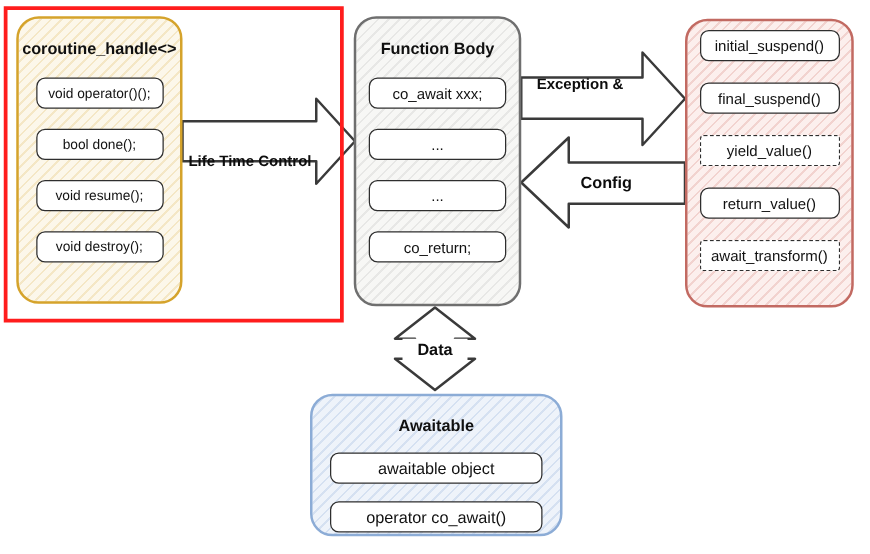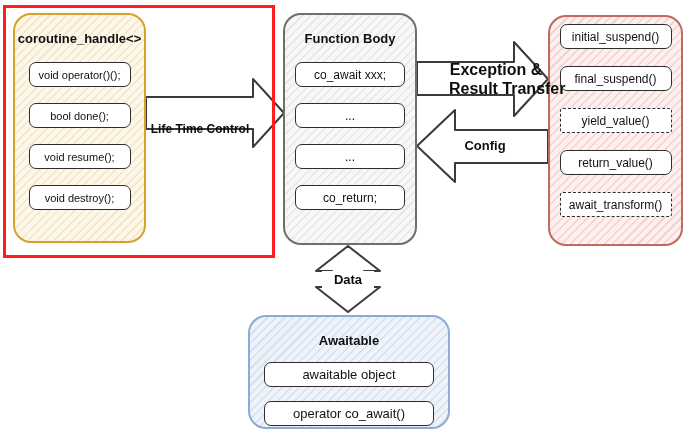--- a/index.html
+++ b/index.html
@@ -110,21 +110,21 @@
 
   .arrow-label{
     position:absolute;
     z-index:3;
     font-weight:bold;
     color:#0d0d0d;
     text-align:center;
     white-space:nowrap;
   }
   .label-lifetime{left:147px;top:114px;width:106px;height:30px;line-height:30px;font-size:12px;}
-  .label-exception{left:417px;top:60px;width:94px;font-size:16px;line-height:1.2;margin-left:32px;}
+  .label-exception{left:417px;top:60px;width:94px;font-size:12px;line-height:1.2;}
   .label-config{left:440px;top:132px;width:90px;height:28px;line-height:28px;font-size:13px;}
   .label-data{left:322px;top:271px;width:52px;height:17px;line-height:17px;font-size:13px;background:#ffffff;}
 </style>
 </head>
 <body>
 
 <div class="canvas">
 
   <svg class="arrows" width="696" height="443" viewBox="0 0 696 443">
     <polygon points="146,97 253,97 253,79 284,113 253,147 253,129 146,129"></polygon>
@@ -162,20 +162,19 @@
     <div class="item">awaitable object</div>
     <div class="item">operator co_await()</div>
   </div>
 
   <div class="hl-rect"></div>
 
   <div class="arrow-label label-lifetime">Life Time Control</div>
 
   <div class="arrow-label label-exception">
     <div>Exception &amp;</div>
-    <div>Result Transfer</div>
   </div>
 
   <div class="arrow-label label-config">Config</div>
 
   <div class="arrow-label label-data">Data</div>
 
 </div>
 
 </body></html>

